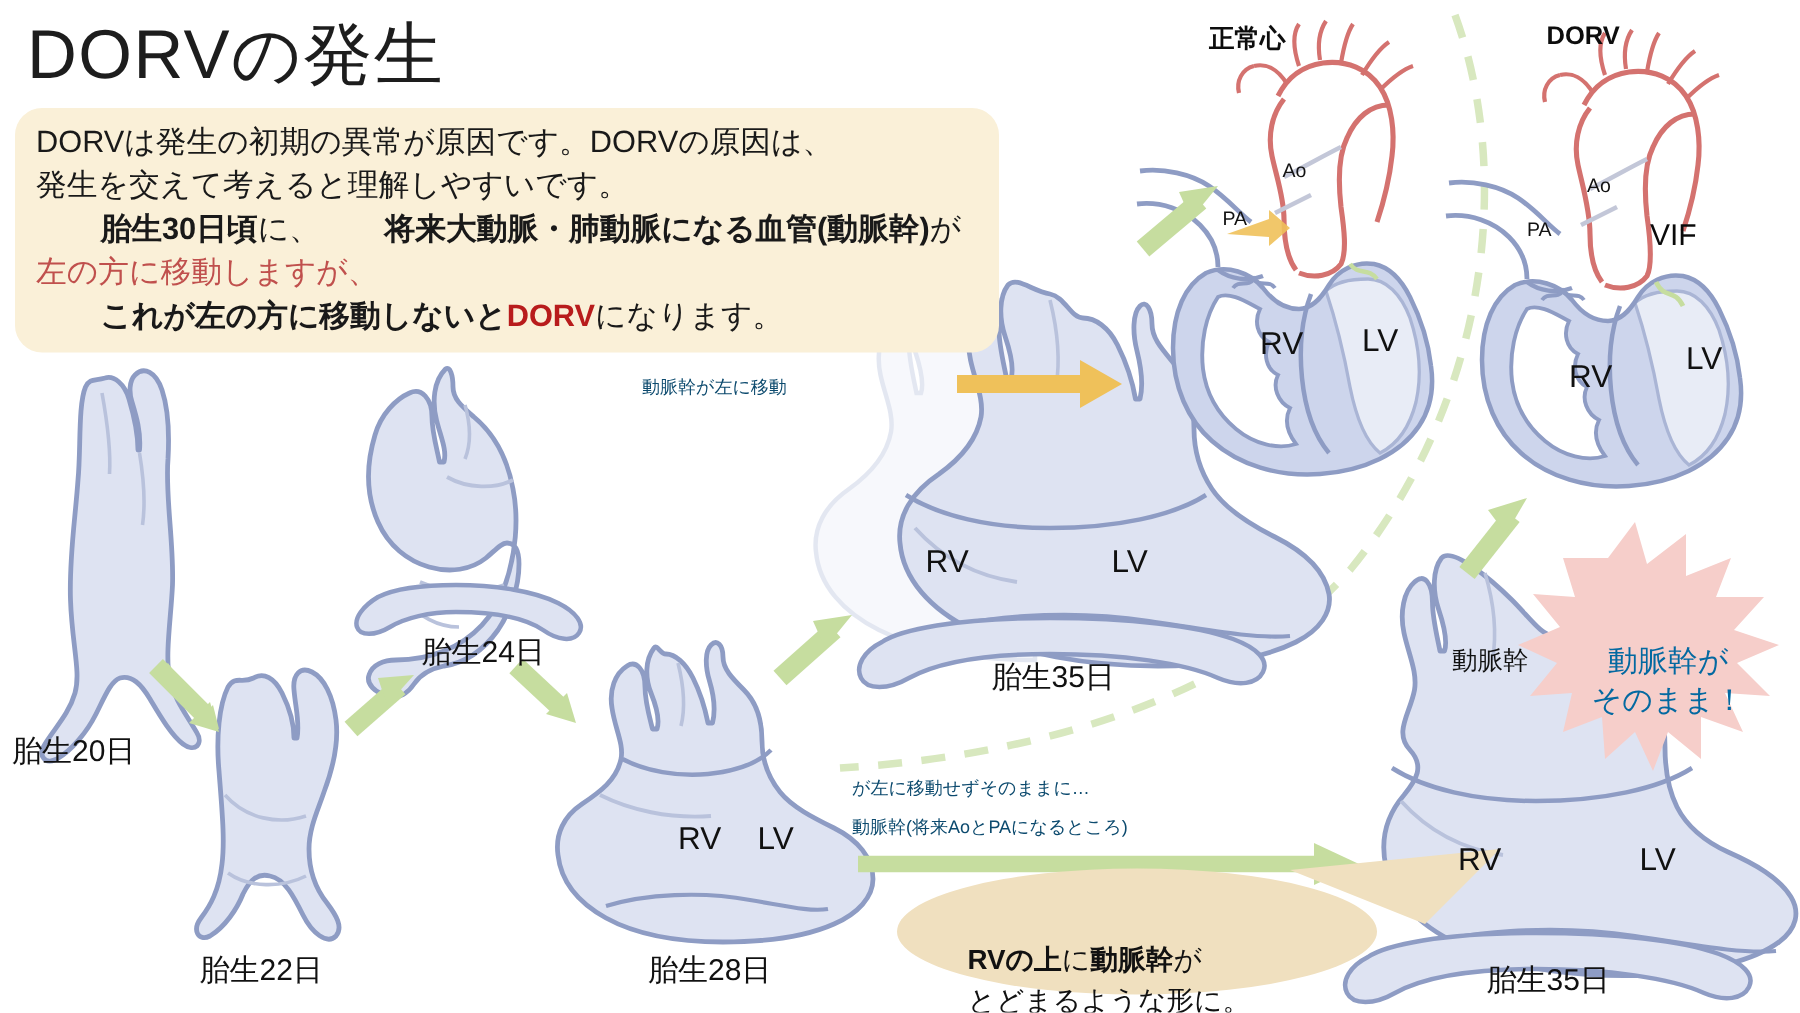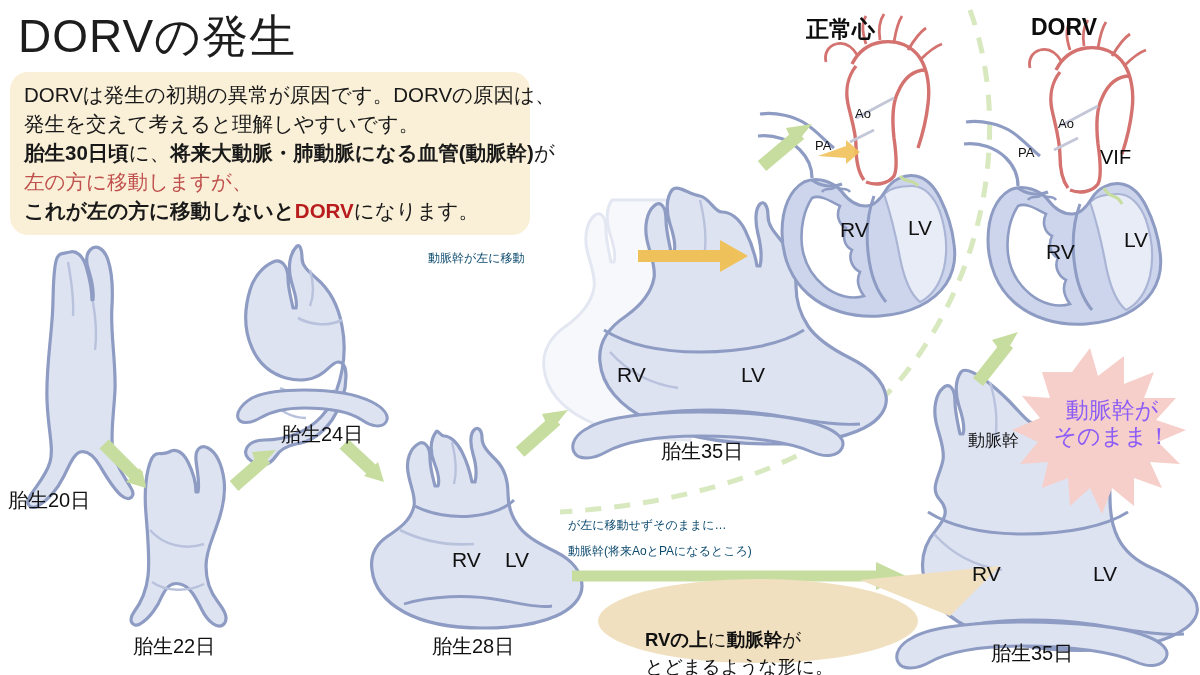--- a/index.html
+++ b/index.html
@@ -14,40 +14,40 @@
 
   
   #page-title{
     left:18px; top:6px;
     font-size:46px; font-weight:300; letter-spacing:1px;
     color:#1d1d1d; white-space:nowrap;
   }
 
   
   #intro-box{
-    left:10px; top:72px; width:520px; min-height:150px;
+    left:10px; top:72px; width:656px; min-height:150px;
     background:#faf0d8; border-radius:18px;
     padding:8px 12px 10px 14px; box-sizing:border-box;
   }
   #intro-box .ln{font-size:20.5px;line-height:29px;white-space:nowrap;color:#191919;}
-  #intro-box .b{font-weight:bold;}
+  #intro-box .b{font-weight:bold;margin-left:43px;}
   #intro-box .red{color:#c0504d;}
   #intro-box .dred{color:#b81c1c;font-weight:bold;}
 
   
   .stage-label{font-size:20px;color:#111;white-space:nowrap;}
   .vent-label{font-size:21px;color:#111;white-space:nowrap;}
-  .hdr-label{font-size:23px;font-weight:bold;color:#0d0d0d;white-space:nowrap;}
+  .hdr-label{font-size:17px;font-weight:bold;color:#0d0d0d;white-space:nowrap;}
   .anno{font-size:12px;color:#0c4a6e;white-space:nowrap;line-height:26px;}
   .small-lbl{font-size:17px;color:#111;white-space:nowrap;}
   .vif-label{font-size:20px;font-weight:normal;color:#0a0a0a;}
   .aopa{font-size:13px;color:#111;}
 
   
-  #burst-text{font-size:23px;line-height:26px;color:#8b5cf6;text-align:center;white-space:nowrap;}
+  #burst-text{font-size:20px;line-height:26px;color:#0369a1;text-align:center;white-space:nowrap;margin-top:31px;}
 
   
   #callout-text{font-size:18.5px;line-height:27px;color:#111;white-space:nowrap;margin-top:24px;}
   #callout-text .b{font-weight:bold;}
 </style>
 </head>
 <body>
 
 <div id="stage">
 

